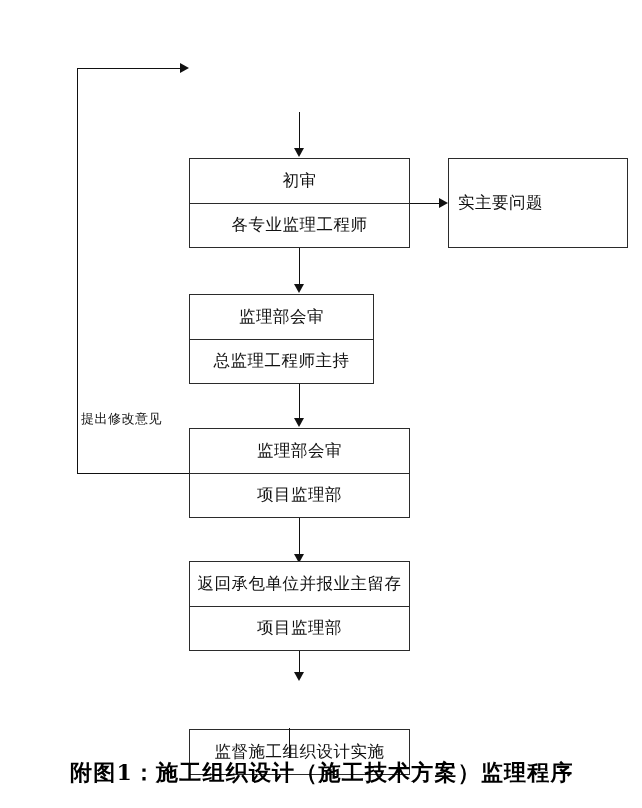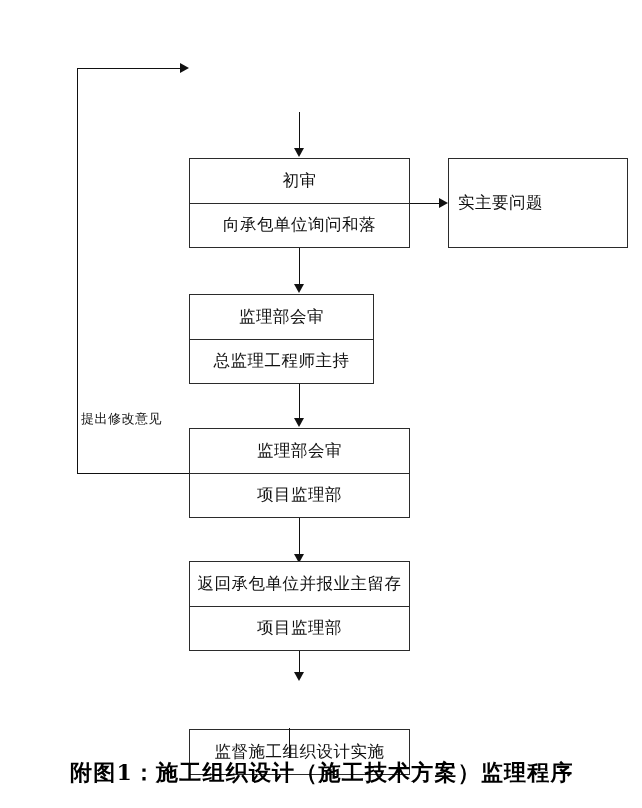--- a/index.html
+++ b/index.html
@@ -108,21 +108,21 @@
 <body>
 
 <div id="canvas">
 
 
   <div class="vline" style="left:299px; top:112px; height:36px;"></div>
   <div class="arrow-down" style="left:294px; top:148px;"></div>
 
   <div class="node two-row" style="left:189px; top:158px; width:221px; height:90px;">
     <div class="cell">初审</div>
-    <div class="cell divider">向承包单位询问和落</div>
+    <div class="cell divider">各专业监理工程师</div>
   </div>
 
   <div class="hline" style="left:410px; top:203px; width:30px;"></div>
   <div class="arrow-right" style="left:439px; top:197.5px;"></div>
 
   <div class="note-box" style="left:448px; top:158px; width:180px; height:90px;">
     <div class="note-text">
       <div>实主要问题</div>
     </div>
   </div>

